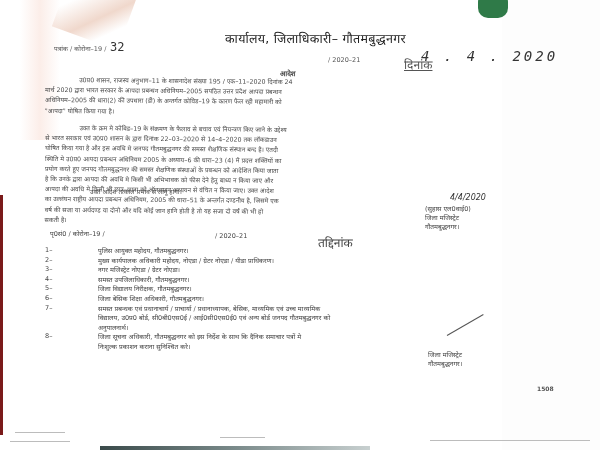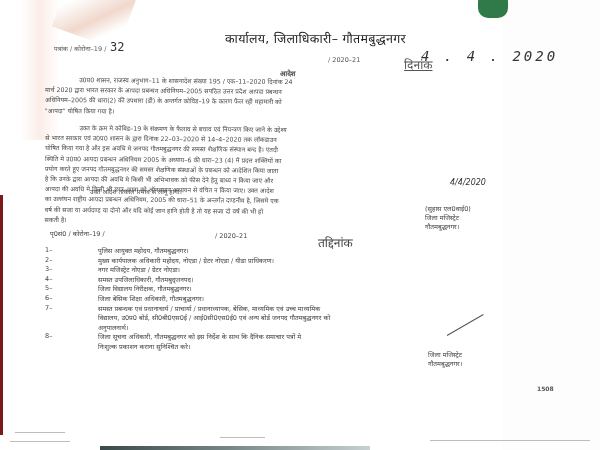--- a/index.html
+++ b/index.html
@@ -28,21 +28,21 @@
   .date-label { left:404px; top:56px; font-size:12px; color:#555;text-decoration:underline; }
   .date-val { left:421px; top:48px; font-size:14px; color:#333; font-family:"DejaVu Sans Mono", monospace; letter-spacing:3px; font-style:italic; }
   .order-head { left:280px; top:69px; font-size:7px; font-weight:bold; color:#444; }
 
   .para { position:absolute; font-size:6.3px; line-height:10.2px; color:#4a4a4a; white-space:nowrap; }
   .p1 { left:45px; top:76px; transform:rotate(0.5deg); }
   .p2 { left:45px; top:124px; transform:rotate(0.5deg); }
   .p3 { left:90px; top:187px; }
 
   .sig1 { position:absolute; left:425px; top:195px; font-size:6.5px; line-height:9px; color:#444; text-align:left; }
-  .scribble { position:absolute; left:450px; top:178px; font-size:8px; color:#333; font-style:italic; }
+  .scribble { position:absolute; left:450px; top:193px; font-size:8px; color:#333; font-style:italic; }
 
   .endorse { left:50px; top:229px; font-size:6.5px; color:#444; }
   .endorse-year { left:215px; top:232px; font-size:6.5px; color:#444; }
   .endorse-date { left:318px; top:234px; font-size:12px; color:#444; }
   .copy-line { left:50px; top:238px; font-size:6.5px; color:#444; }
 
   .list { position:absolute; left:45px; top:246px; font-size:6.5px; color:#444; }
   .li { position:relative; height:9.6px; white-space:nowrap; }
   .li .n { position:absolute; left:0; width:22px; }
   .li .tx { position:absolute; left:45px;margin-left:8px; }
@@ -111,21 +111,21 @@
     <div class="li">
         <span class="n">2–</span>
         <span class="tx">मुख्य कार्यपालक अधिकारी महोदय, नोएडा / ग्रेटर नोएडा  / यीडा प्राधिकरण।</span>
       </div>
     <div class="li">
         <span class="n">3–</span>
         <span class="tx">नगर मजिस्ट्रेट नोएडा / ग्रेटर नोएडा।</span>
       </div>
     <div class="li">
         <span class="n">4–</span>
-        <span class="tx">समस्त उपजिलाधिकारी, गौतमबुद्जनपद।</span>
+        <span class="tx">समस्त उपजिलाधिकारी, गौतमबुद्धनगर।</span>
       </div>
     <div class="li">
         <span class="n">5–</span>
         <span class="tx">जिला विद्यालय निरीक्षक, गौतमबुद्धनगर।</span>
       </div>
     <div class="li">
         <span class="n">6–</span>
         <span class="tx">जिला बेसिक शिक्षा अधिकारी, गौतमबुद्धनगर।</span>
       </div>
     <div class="li">

